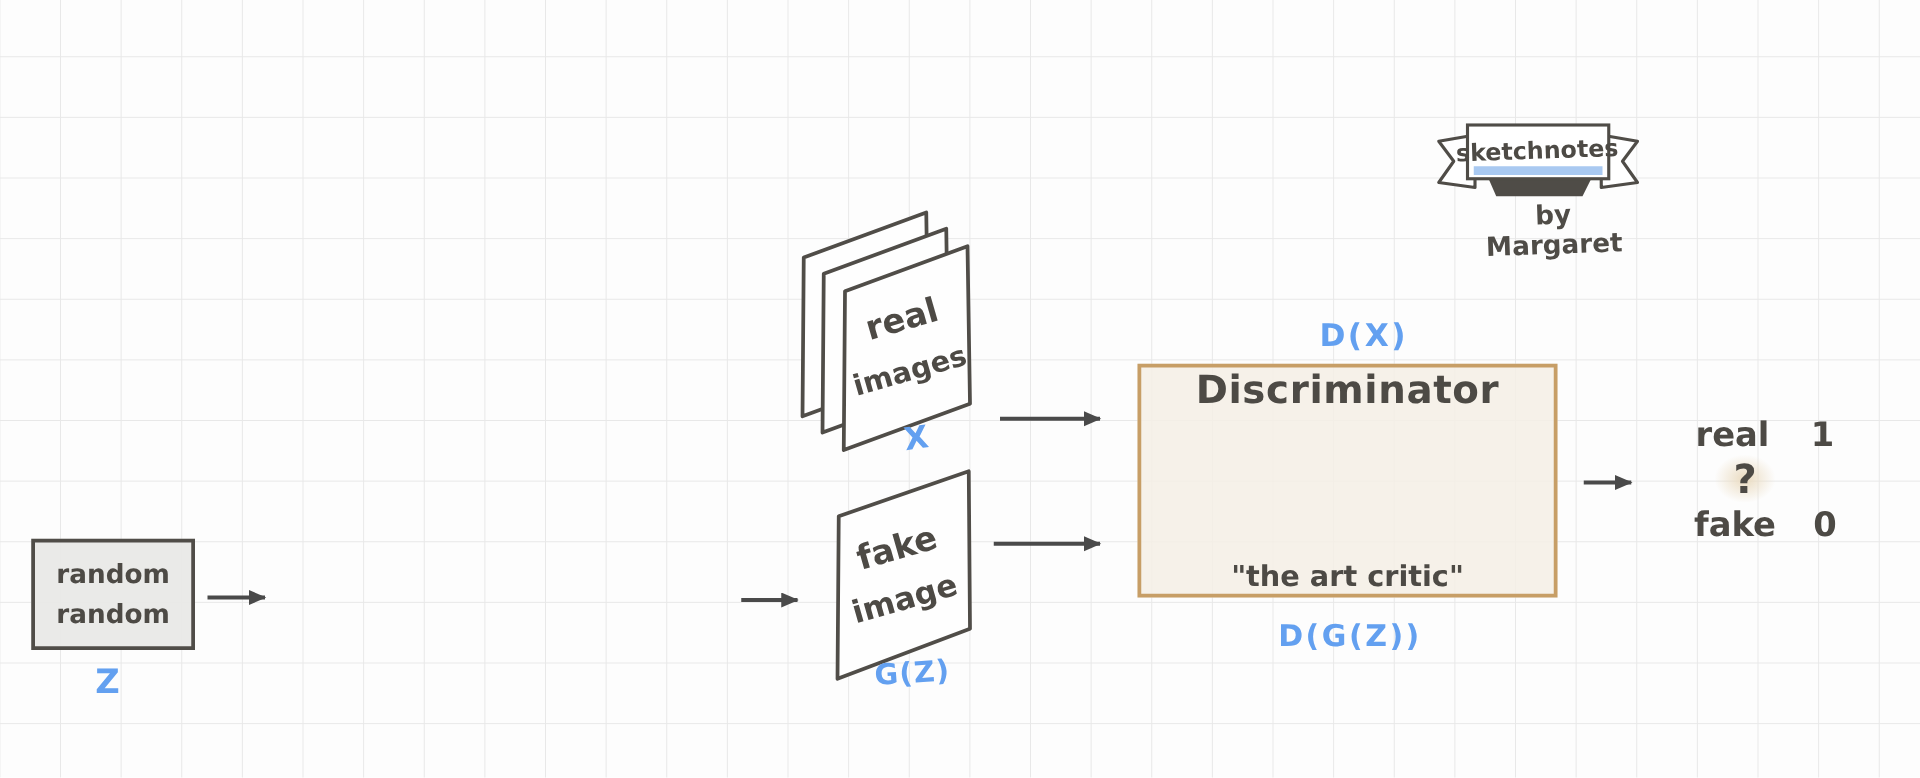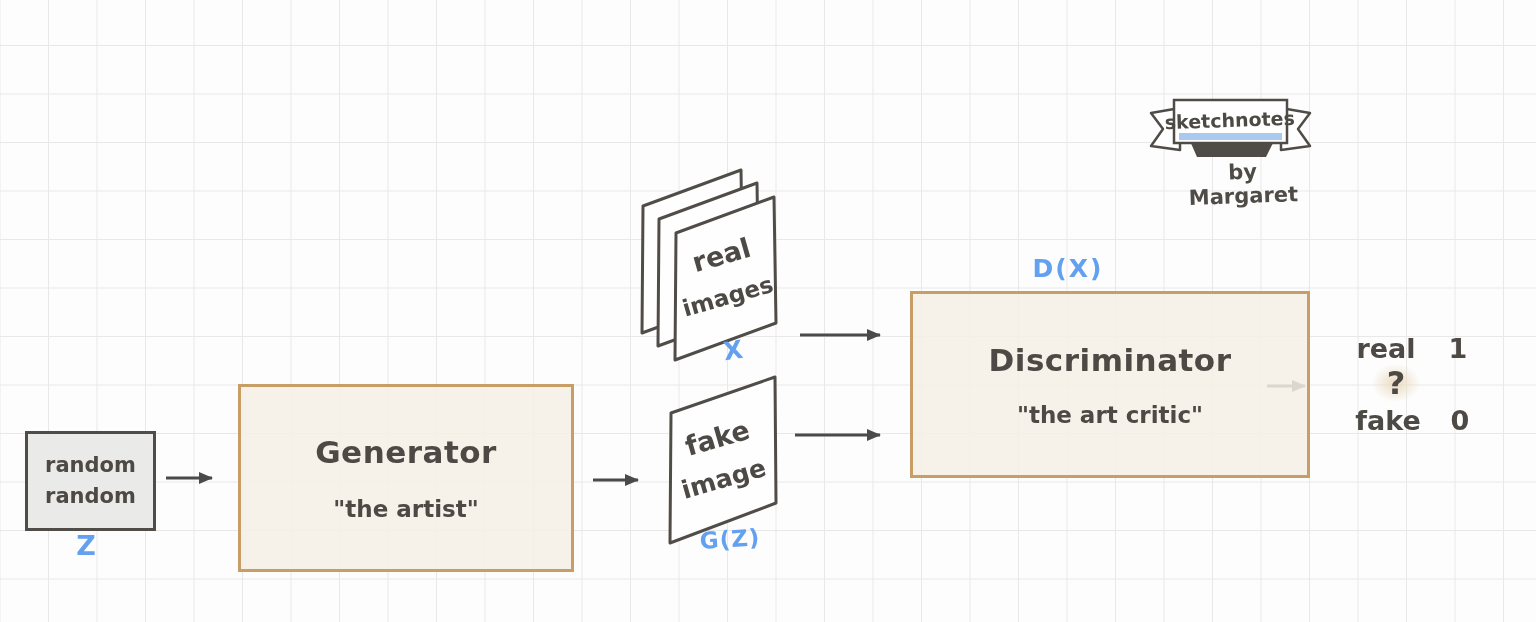--- a/index.html
+++ b/index.html
@@ -27,35 +27,35 @@
   }
   .title-hl::before{
     content:"";position:absolute;z-index:-1;
     left:0;right:0;top:14px;height:46px;
     background:#e5d0b2;border-radius:23px;
   }
 
   .box{position:absolute;box-sizing:border-box;display:flex;flex-direction:column;
        align-items:center;justify-content:center;text-align:center;}
   .noise-box{
-    left:25px;top:431px;width:131px;height:100px;
+    left:25px;top:431px;width:131px;height:89px;
     border:3px solid #504d48;background:rgba(233,233,231,.95);
     font-size:21px;font-weight:600;line-height:1.5;
   }
   .tan-box{border:3px solid #c79e66;background:rgba(245,239,229,.85);}
   .gen-box{left:238px;top:384px;width:336px;height:188px;gap:26px;}
-  .disc-box{left:910px;top:291px;width:400px;height:187px;gap:24px;}
+  .disc-box{left:910px;top:291px;width:336px;height:187px;gap:24px;justify-content:space-between;}
   .box-title{font-size:31px;font-weight:700;letter-spacing:.5px;}
   .box-sub{font-size:23px;font-weight:600;}
 
   .blue-label{position:absolute;color:#63a0f0;font-weight:700;text-align:center;}
   .z-label{left:66px;top:530px;width:40px;font-size:27px;}
   .x-label{left:713px;top:336px;width:40px;font-size:25px;transform:rotate(-8deg);}
   .gz-label{left:694px;top:526px;width:72px;font-size:23px;letter-spacing:1px;transform:rotate(-4deg);}
-  .dx-label{left:1027px;top:254px;width:82px;font-size:25px;letter-spacing:2px;}
+  .dx-label{left:1050px;top:254px;width:82px;font-size:25px;letter-spacing:2px;}
   .dgz-label{left:1008px;top:495px;width:144px;font-size:24px;letter-spacing:2px;}
 
   .out-text{position:absolute;font-size:27px;font-weight:600;text-align:center;color:#4d4a45;}
   .out-real-label{left:1348px;top:333px;width:76px;}
   .out-real-value{left:1438px;top:333px;width:40px;}
   .out-question{
     left:1372px;top:364px;width:48px;font-size:32px;font-weight:700;
     background:radial-gradient(ellipse at center,#eadbc0 0%,rgba(234,219,192,0) 72%);
   }
   .out-fake-label{left:1348px;top:405px;width:80px;}
@@ -110,33 +110,30 @@
   </svg>
 
   <div class="byline">by Margaret</div>
 
   <div class="box noise-box">
     <div>random</div>
     <div>random</div>
   </div>
   <div class="blue-label z-label">Z</div>
 
-  <div class="box tan-box gen-box">
-    <div class="box-title">Generator</div>
-    <div class="box-sub">"the artist"</div>
-  </div>
 
   <div class="box tan-box disc-box">
     <div class="box-title">Discriminator</div>
     <div class="box-sub">"the art critic"</div>
   </div>
 
   <div class="blue-label x-label">X</div>
   <div class="blue-label gz-label">G(Z)</div>
   <div class="blue-label dx-label">D(X)</div>
+  <div class="blue-label dgz-label">D(G(Z))</div>
 
   <div class="out-text out-real-label">real</div>
   <div class="out-text out-real-value">1</div>
   <div class="out-text out-question">?</div>
   <div class="out-text out-fake-label">fake</div>
   <div class="out-text out-fake-value">0</div>
 
 </div>
 
 </body></html>

